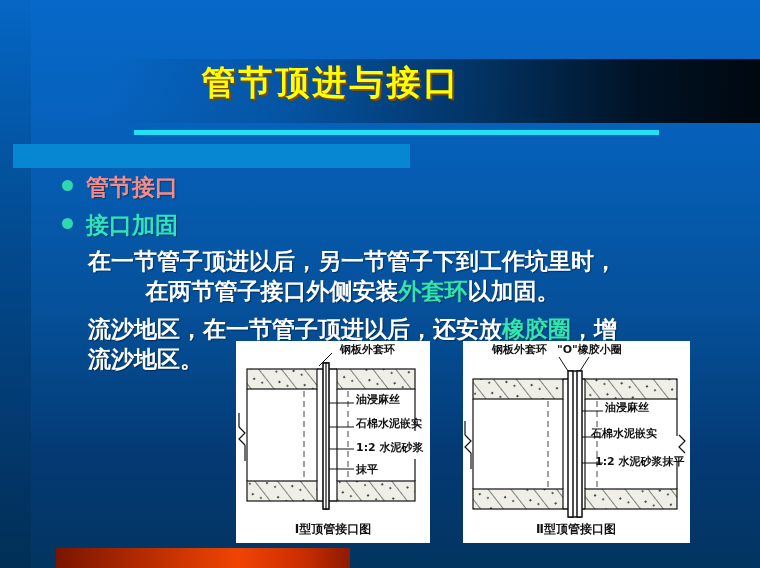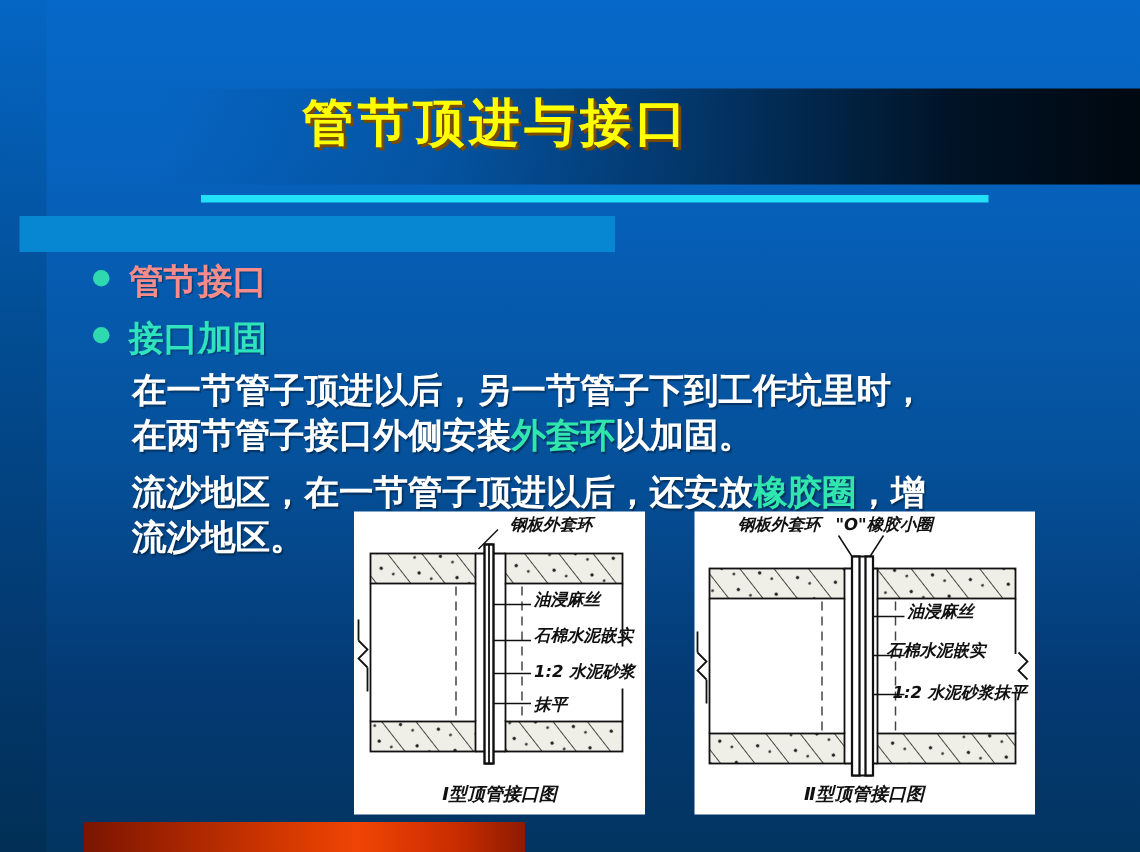--- a/index.html
+++ b/index.html
@@ -93,30 +93,29 @@
   .body-para {
     position: absolute;
     color: #ffffff;
     font-size: 23px;
     font-weight: bold;
     line-height: 30px;
     letter-spacing: 0px;
     white-space: nowrap;
     text-shadow: 1px 1px 1px rgba(0,0,0,0.4);
   }
-  #para-1 { left: 88px; top: 246px; }
+  #para-1 { left: 88px; top: 246px; text-align: center; }
   #para-2 { left: 88px; top: 314px; }
   .hl { color: #30e6ae; margin-top: 20px; }
 
   
   .diagram-box {
     position: absolute;
     background: #ffffff;
     overflow: hidden;
-    font-style: italic;
   }
   #diagram-left  { left: 236px; top: 341px; width: 194px; height: 202px; }
   #diagram-right { left: 463px; top: 341px; width: 227px; height: 202px; }
   .diagram-box svg { display: block; }
   .dlabel {
     font-family: "DejaVu Sans", "Liberation Sans", sans-serif;
     font-weight: bold;
     fill: #111;
   }
   .dcaption {

